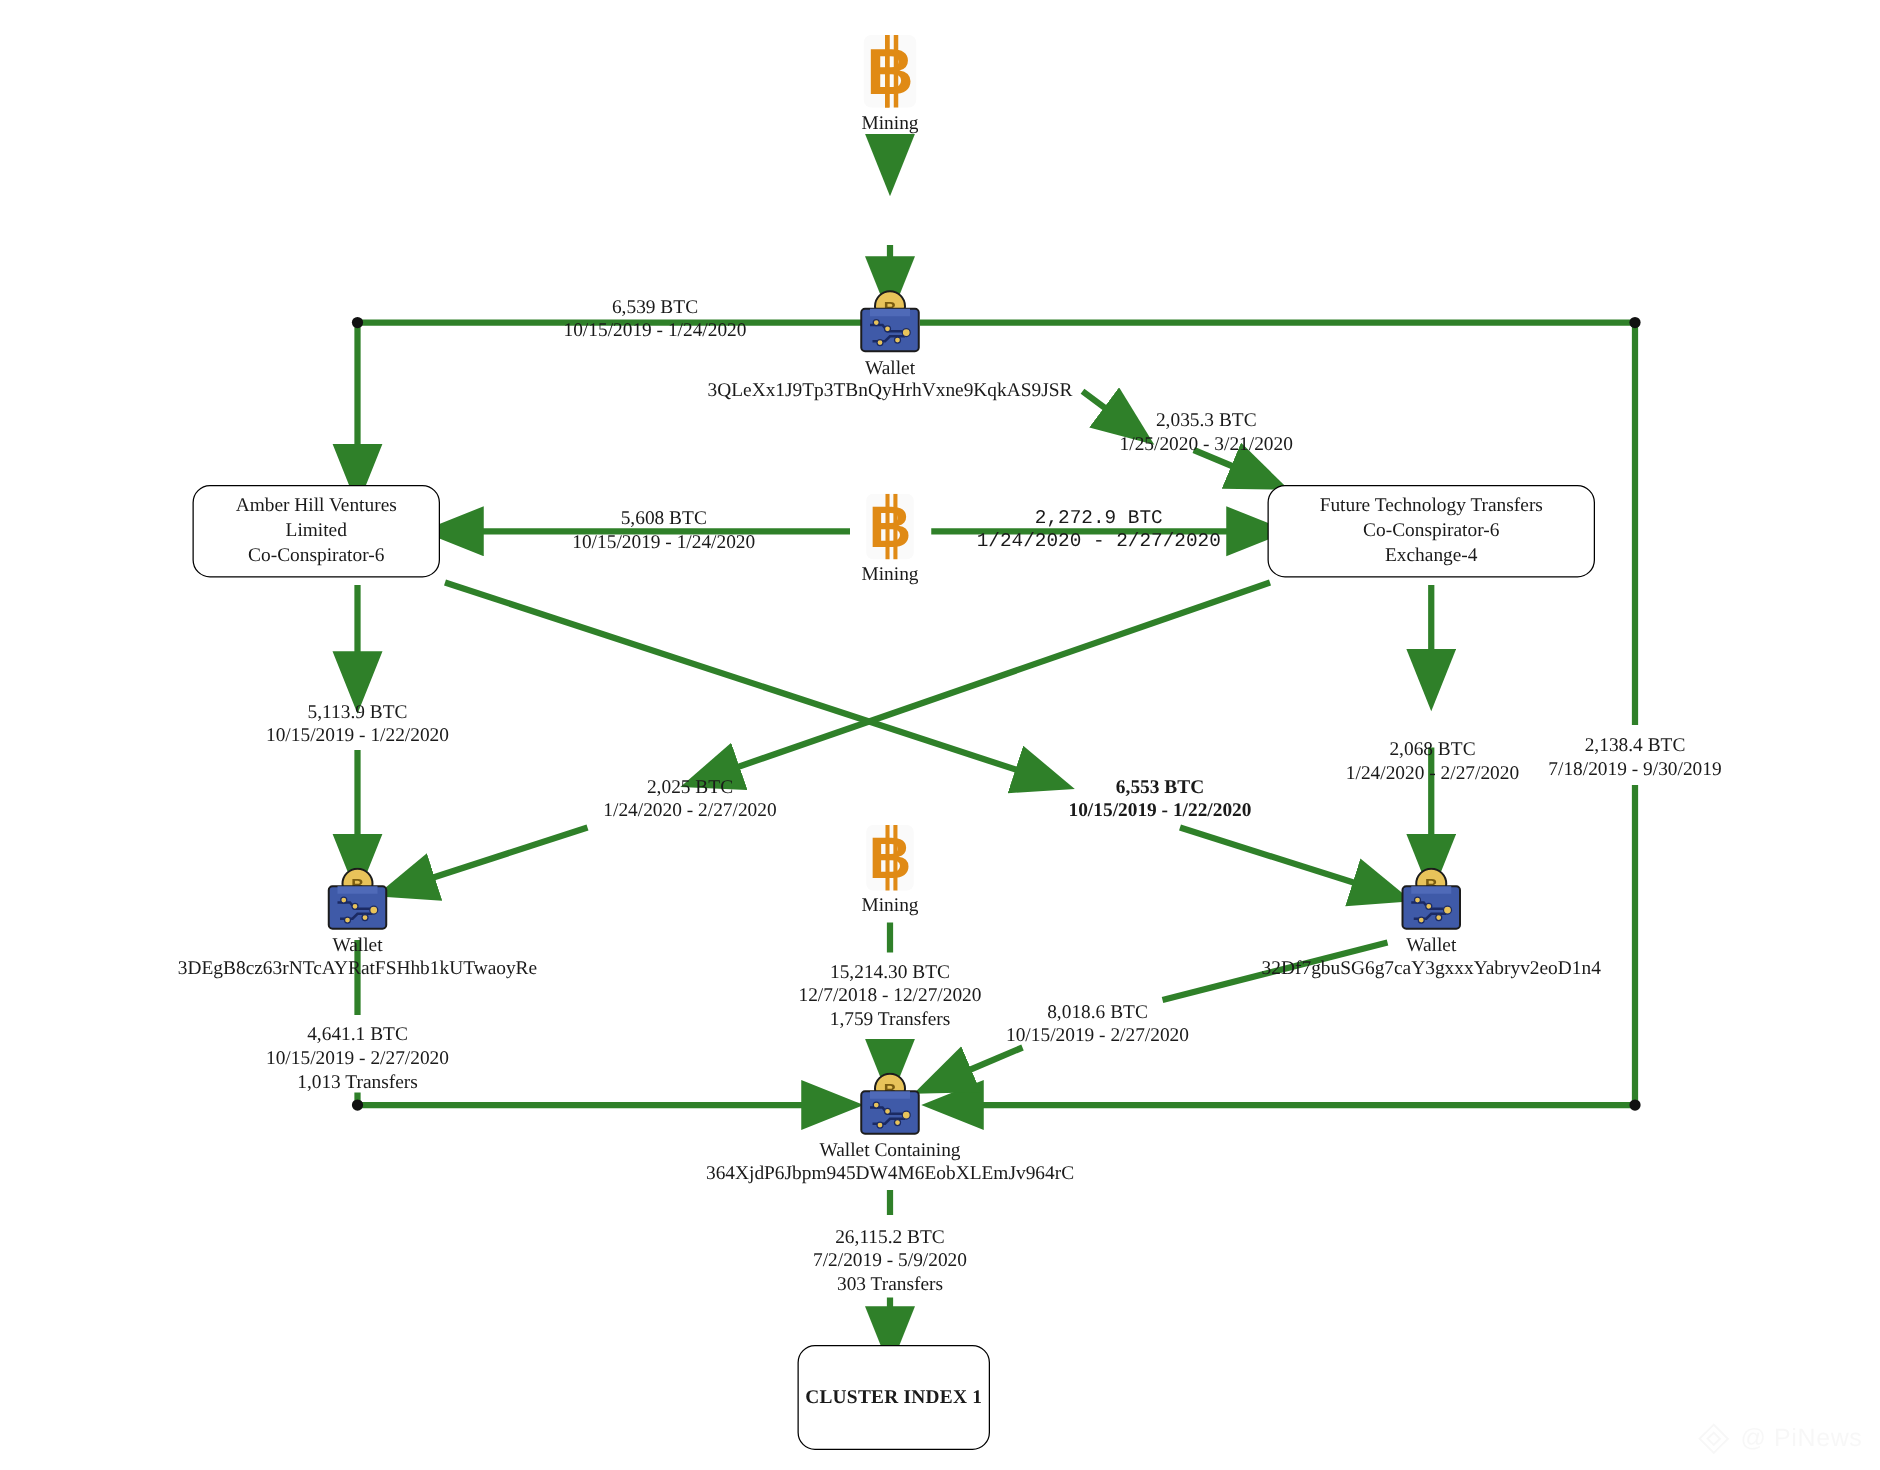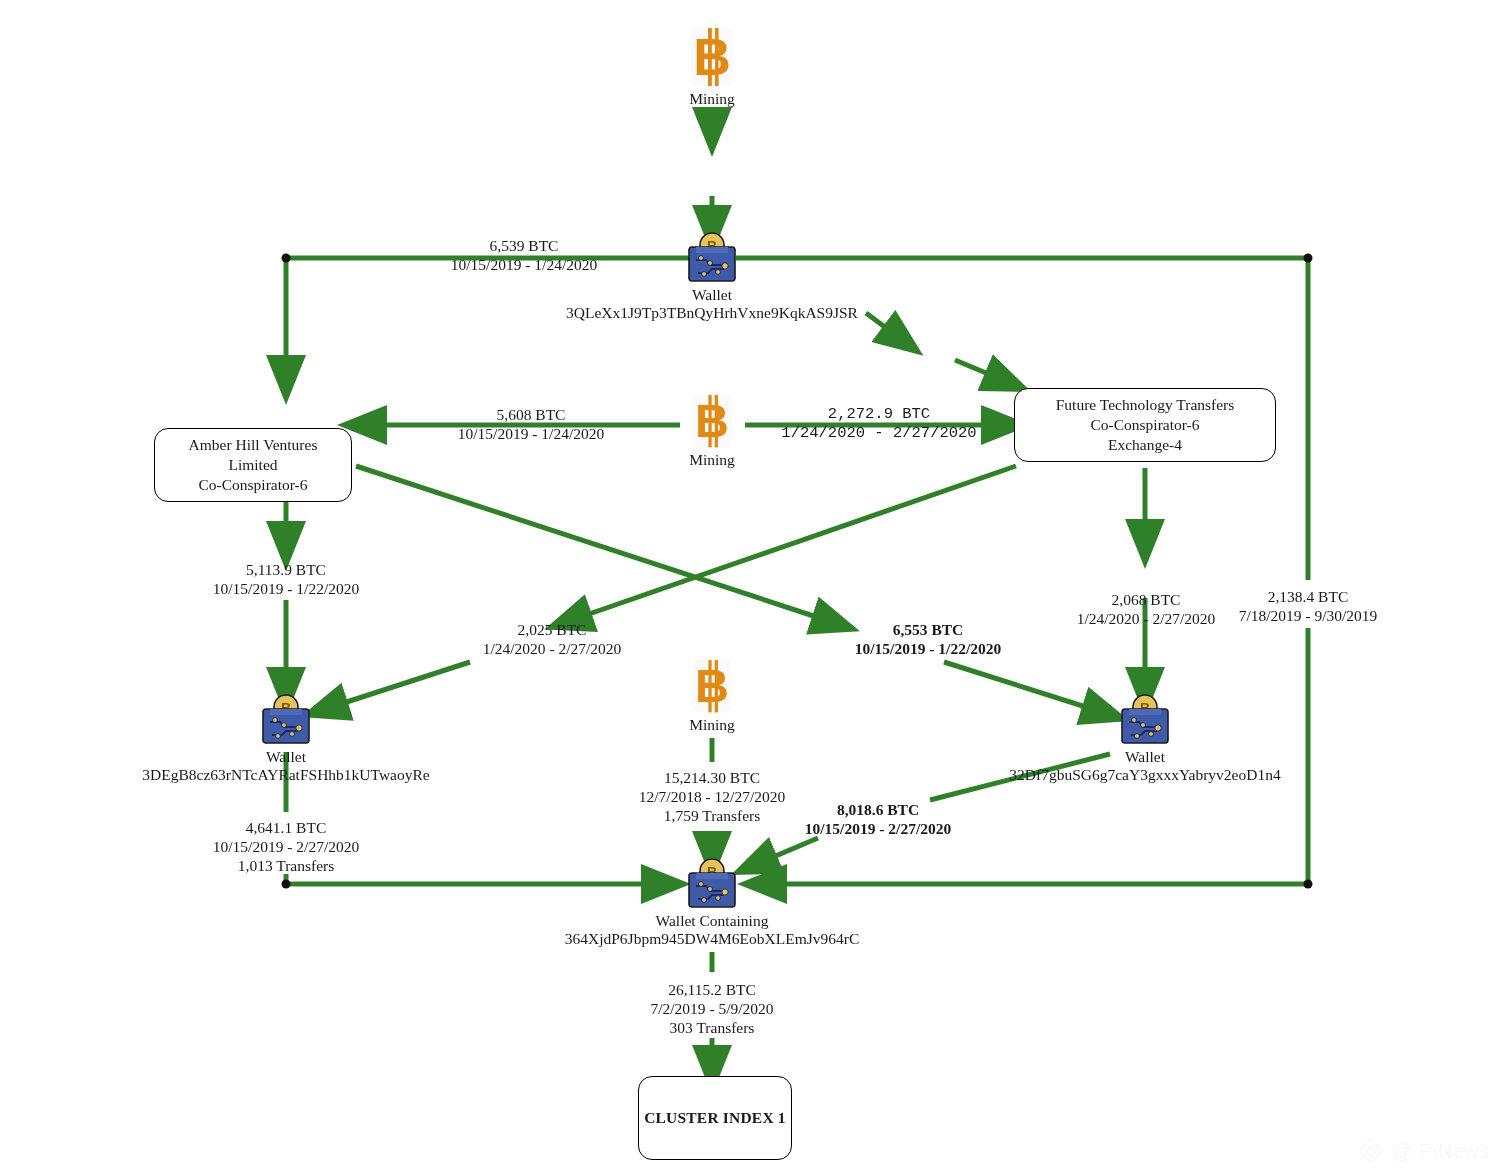--- a/index.html
+++ b/index.html
@@ -126,21 +126,21 @@
           <circle cx="20" cy="42" r="2.4"></circle>
             <circle cx="34" cy="40" r="2.4"></circle>
           <circle cx="41" cy="34" r="3.2"></circle>
         </g>
       </svg>
       <div class="node-label">Wallet</div>
       <div class="node-addr">3QLeXx1J9Tp3TBnQyHrhVxne9KqkAS9JSR</div>
     </div>
   </div>
 
-  <div class="boxnode" style="left:154px;top:388px;width:198px;height:74px;margin-top:40px;">
+  <div class="boxnode" style="left:154px;top:388px;width:198px;height:74px;">
     <div class="lines">
       <div>Amber Hill Ventures</div>
       <div>Limited</div>
       <div>Co-Conspirator-6</div>
     </div>
   </div>
 
   <div class="node" style="left:682px;top:395px;width:60px;">
     <div class="icon-wrap">
       <svg width="42" height="56" viewBox="0 0 46 62">
@@ -250,20 +250,24 @@
       <div>CLUSTER INDEX 1</div>
     </div>
   </div>
 
 
   <div class="edgelabel" style="left:366px;top:236px;width:316px;">
     <div>6,539 BTC</div>
     <div>10/15/2019 - 1/24/2020</div>
   </div>
 
+  <div class="edgelabel" style="left:850px;top:327px;width:230px;">
+    <div>2,035.3 BTC</div>
+    <div>1/25/2020 - 3/21/2020</div>
+  </div>
 
   <div class="edgelabel" style="left:400px;top:405px;width:262px;">
     <div>5,608 BTC</div>
     <div>10/15/2019 - 1/24/2020</div>
   </div>
 
   <div class="edgelabel" style="left:750px;top:405px;width:258px;font-family:Liberation Mono, monospace;">
     <div>2,272.9 BTC</div>
     <div>1/24/2020 - 2/27/2020</div>
   </div>
@@ -298,21 +302,21 @@
     <div>10/15/2019 - 2/27/2020</div>
     <div>1,013 Transfers</div>
   </div>
 
   <div class="edgelabel" style="left:592px;top:768px;width:240px;">
     <div>15,214.30 BTC</div>
     <div>12/7/2018 - 12/27/2020</div>
     <div>1,759 Transfers</div>
   </div>
 
-  <div class="edgelabel" style="left:760px;top:800px;width:236px;font-weight:bold;">
+  <div class="edgelabel" style="left:760px;top:800px;width:236px;">
     <div>8,018.6 BTC</div>
     <div>10/15/2019 - 2/27/2020</div>
   </div>
 
   <div class="edgelabel" style="left:592px;top:980px;width:240px;">
     <div>26,115.2 BTC</div>
     <div>7/2/2019 - 5/9/2020</div>
     <div>303 Transfers</div>
   </div>
 

